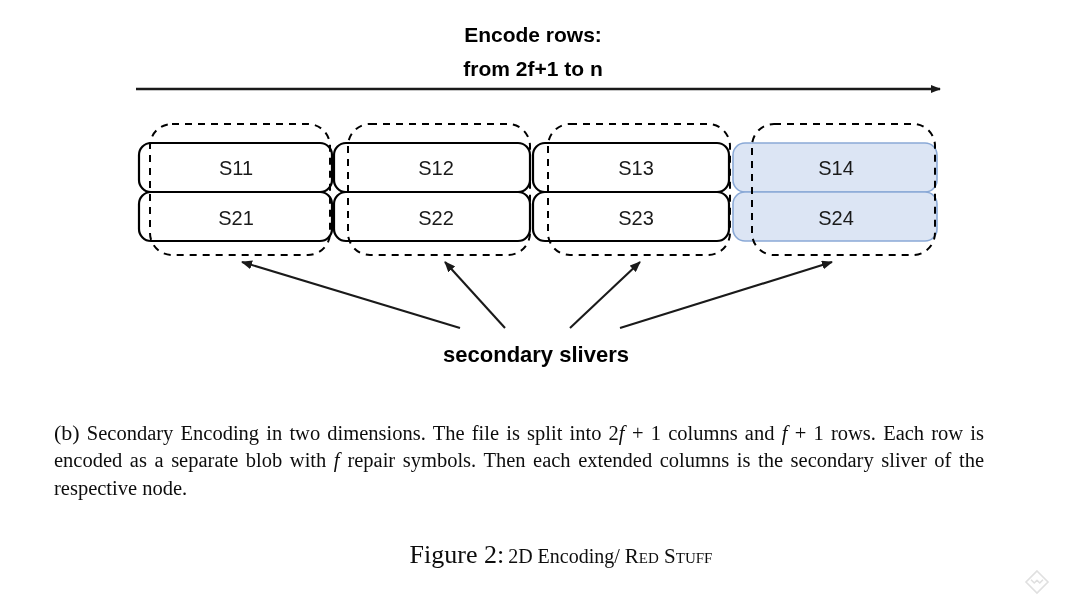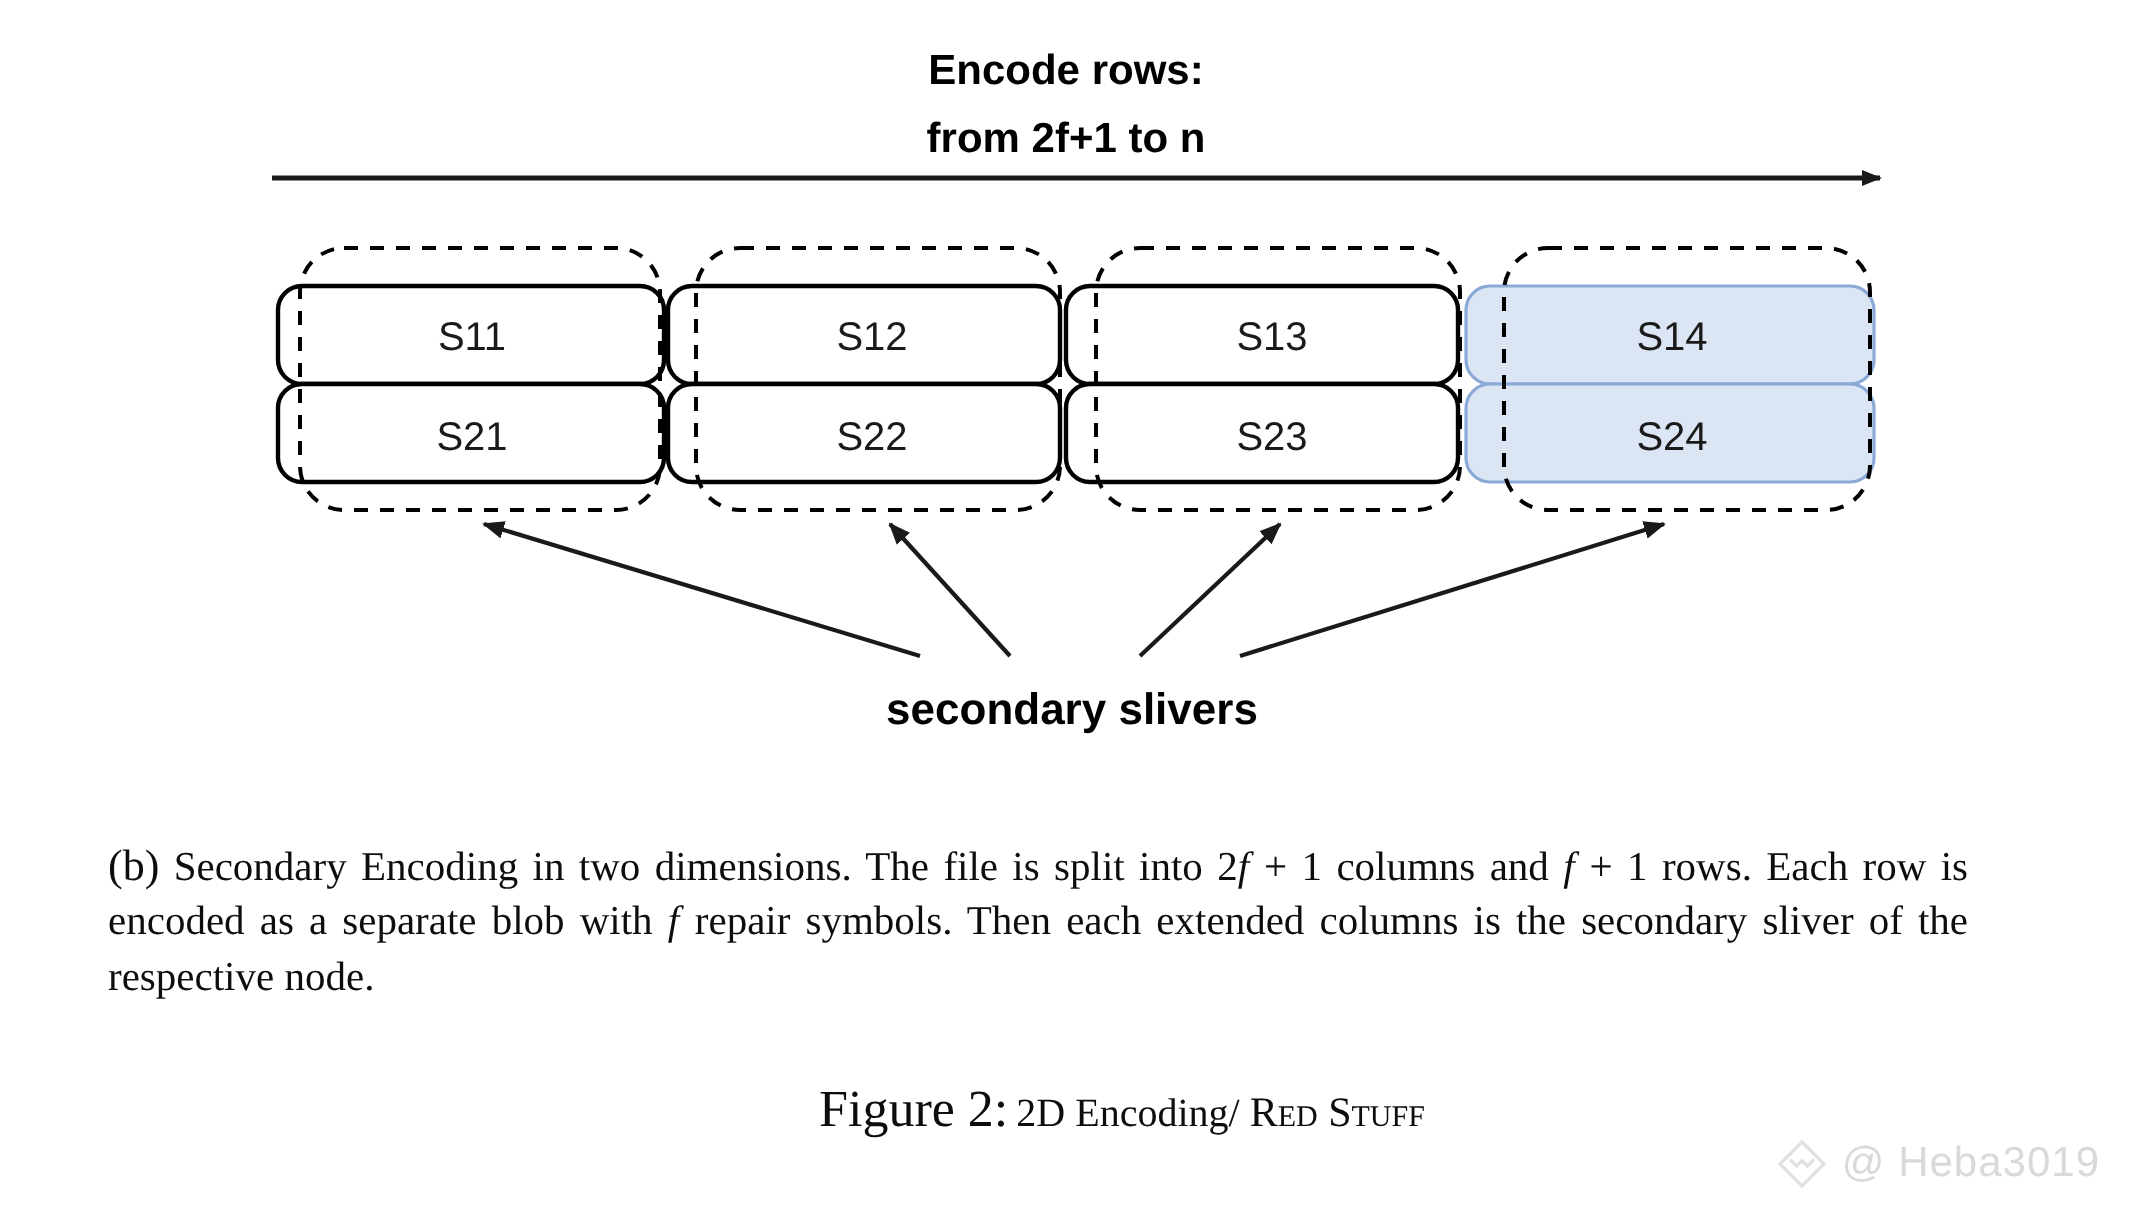--- a/index.html
+++ b/index.html
@@ -201,14 +201,13 @@
   <span class="fig-title">2D Encoding/ </span><span class="smallcaps">Red Stuff</span>
 </div>
 
 <div class="watermark">
   <span>
     <svg width="26" height="26" viewBox="0 0 26 26">
       <path d="M13 2 L24 13 L13 24 L2 13 Z" fill="none" stroke="#e0e0e0" stroke-width="1.6"></path>
       <path d="M7.5 11.2 L10.3 14 L13 11.3 L15.7 14 L18.5 11.2" fill="none" stroke="#e0e0e0" stroke-width="1.6" stroke-linecap="round" stroke-linejoin="round"></path>
     </svg>
   </span>
-  <span>@ Heba3019</span>
 </div>
 
 </body></html>

